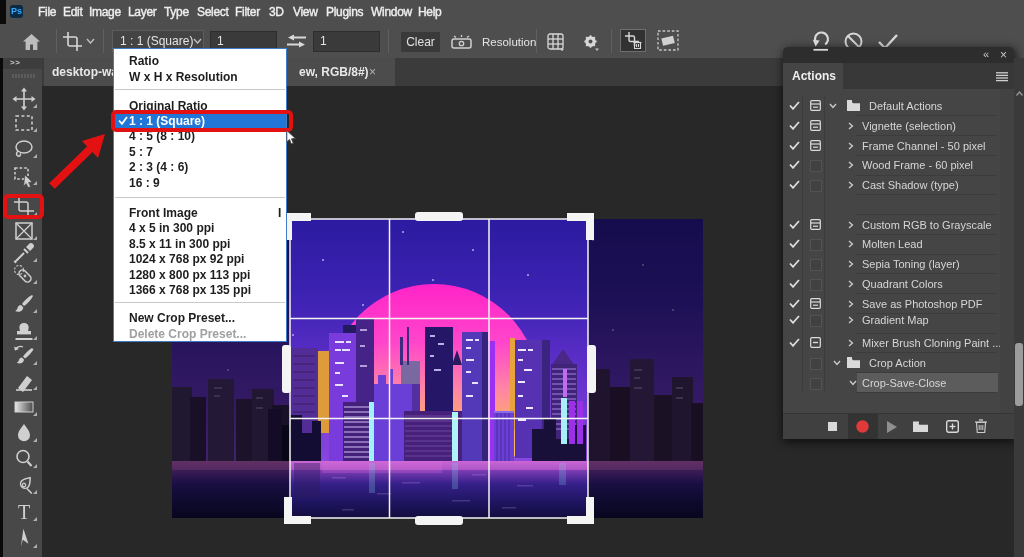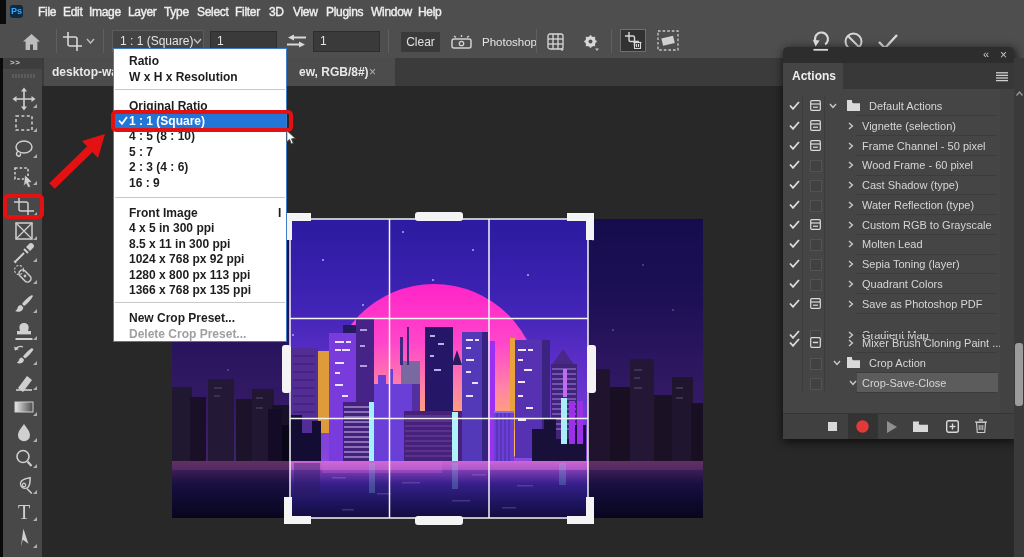--- a/index.html
+++ b/index.html
@@ -382,21 +382,21 @@
 
     <svg class="abs" style="left:451px;top:9px;" width="21" height="16" viewBox="0 0 21 16">
       <rect x="1" y="6" width="19" height="9" rx="2" fill="none" stroke="#d0d0d0" stroke-width="1.5"></rect>
       <circle cx="10.5" cy="10.5" r="2.2" fill="none" stroke="#d0d0d0" stroke-width="1.3"></circle>
       <g stroke="#d0d0d0" stroke-width="1.3">
         <line x1="3" y1="3" x2="5" y2="4.5"></line>
           <line x1="10.5" y1="2" x2="10.5" y2="4"></line>
         <line x1="18" y1="3" x2="16" y2="4.5"></line>
       </g>
     </svg>
-    <span class="obtxt" style="left:482px;top:11px;font-size:11.5px;">Photoshop</span>
+    <span class="obtxt" style="left:482px;top:11px;font-size:11.5px;">Resolution</span>
     <div class="vsep" style="left:536px;"></div>
 
     <svg class="abs" style="left:547px;top:9px;" width="18" height="18" viewBox="0 0 18 18">
       <g stroke="#d8d8d8" stroke-width="1.3" fill="none">
         <rect x="1" y="1" width="15" height="15" rx="2"></rect>
         <line x1="6" y1="1" x2="6" y2="16"></line>
           <line x1="11" y1="1" x2="11" y2="16"></line>
         <line x1="1" y1="6" x2="16" y2="6"></line>
           <line x1="1" y1="11" x2="16" y2="11"></line>
       </g>
@@ -702,30 +702,20 @@
           <svg class="chk" viewBox="0 0 11 9">
             <path d="M1 4.5 l3 3.3 L10 1" fill="none" stroke="#dcdcdc" stroke-width="1.8"></path>
           </svg>
           <div class="ebox"></div>
           <svg class="car" style="left:64px;" viewBox="0 0 8 8">
             <path d="M2 1 l3.4 3 L2 7" fill="none" stroke="#c9c9c9" stroke-width="1.4"></path>
           </svg>
           <span class="nm" style="left:79px;">Cast Shadow (type)</span>
         </div>
         <div class="rowsep" style="top:99.3px;"></div>
-        <div class="prow" style="top:99.75px;">
-          <svg class="chk" viewBox="0 0 11 9">
-            <path d="M1 4.5 l3 3.3 L10 1" fill="none" stroke="#dcdcdc" stroke-width="1.8"></path>
-          </svg>
-          <div class="ebox"></div>
-          <svg class="car" style="left:64px;" viewBox="0 0 8 8">
-            <path d="M2 1 l3.4 3 L2 7" fill="none" stroke="#c9c9c9" stroke-width="1.4"></path>
-          </svg>
-          <span class="nm" style="left:79px;">Water Reflection (type)</span>
-        </div>
         <div class="rowsep" style="top:119.05px;"></div>
         <div class="prow" style="top:119.5px;">
           <svg class="chk" viewBox="0 0 11 9">
             <path d="M1 4.5 l3 3.3 L10 1" fill="none" stroke="#dcdcdc" stroke-width="1.8"></path>
           </svg>
           <svg class="dlg" viewBox="0 0 11 11">
             <rect x="0.7" y="0.7" width="9.6" height="9.6" rx="1" fill="none" stroke="#dcdcdc" stroke-width="1.2"></rect>
             <line x1="1" y1="4" x2="10" y2="4" stroke="#dcdcdc" stroke-width="1.2"></line>
             <line x1="3" y1="7.2" x2="8" y2="7.2" stroke="#dcdcdc" stroke-width="1.2"></line>
           </svg>
@@ -776,21 +766,21 @@
             <rect x="0.7" y="0.7" width="9.6" height="9.6" rx="1" fill="none" stroke="#dcdcdc" stroke-width="1.2"></rect>
             <line x1="1" y1="4" x2="10" y2="4" stroke="#dcdcdc" stroke-width="1.2"></line>
             <line x1="3" y1="7.2" x2="8" y2="7.2" stroke="#dcdcdc" stroke-width="1.2"></line>
           </svg>
           <svg class="car" style="left:64px;" viewBox="0 0 8 8">
             <path d="M2 1 l3.4 3 L2 7" fill="none" stroke="#c9c9c9" stroke-width="1.4"></path>
           </svg>
           <span class="nm" style="left:79px;">Save as Photoshop PDF</span>
         </div>
         <div class="rowsep" style="top:217.8px;"></div>
-        <div class="prow" style="top:230px;">
+        <div class="prow" style="top:215px;">
           <svg class="chk" viewBox="0 0 11 9">
             <path d="M1 4.5 l3 3.3 L10 1" fill="none" stroke="#dcdcdc" stroke-width="1.8"></path>
           </svg>
           <div class="ebox"></div>
           <svg class="car" style="left:64px;" viewBox="0 0 8 8">
             <path d="M2 1 l3.4 3 L2 7" fill="none" stroke="#c9c9c9" stroke-width="1.4"></path>
           </svg>
           <span class="nm" style="left:79px;">Gradient Map</span>
         </div>
         <div class="rowsep" style="top:237.55px;"></div>

